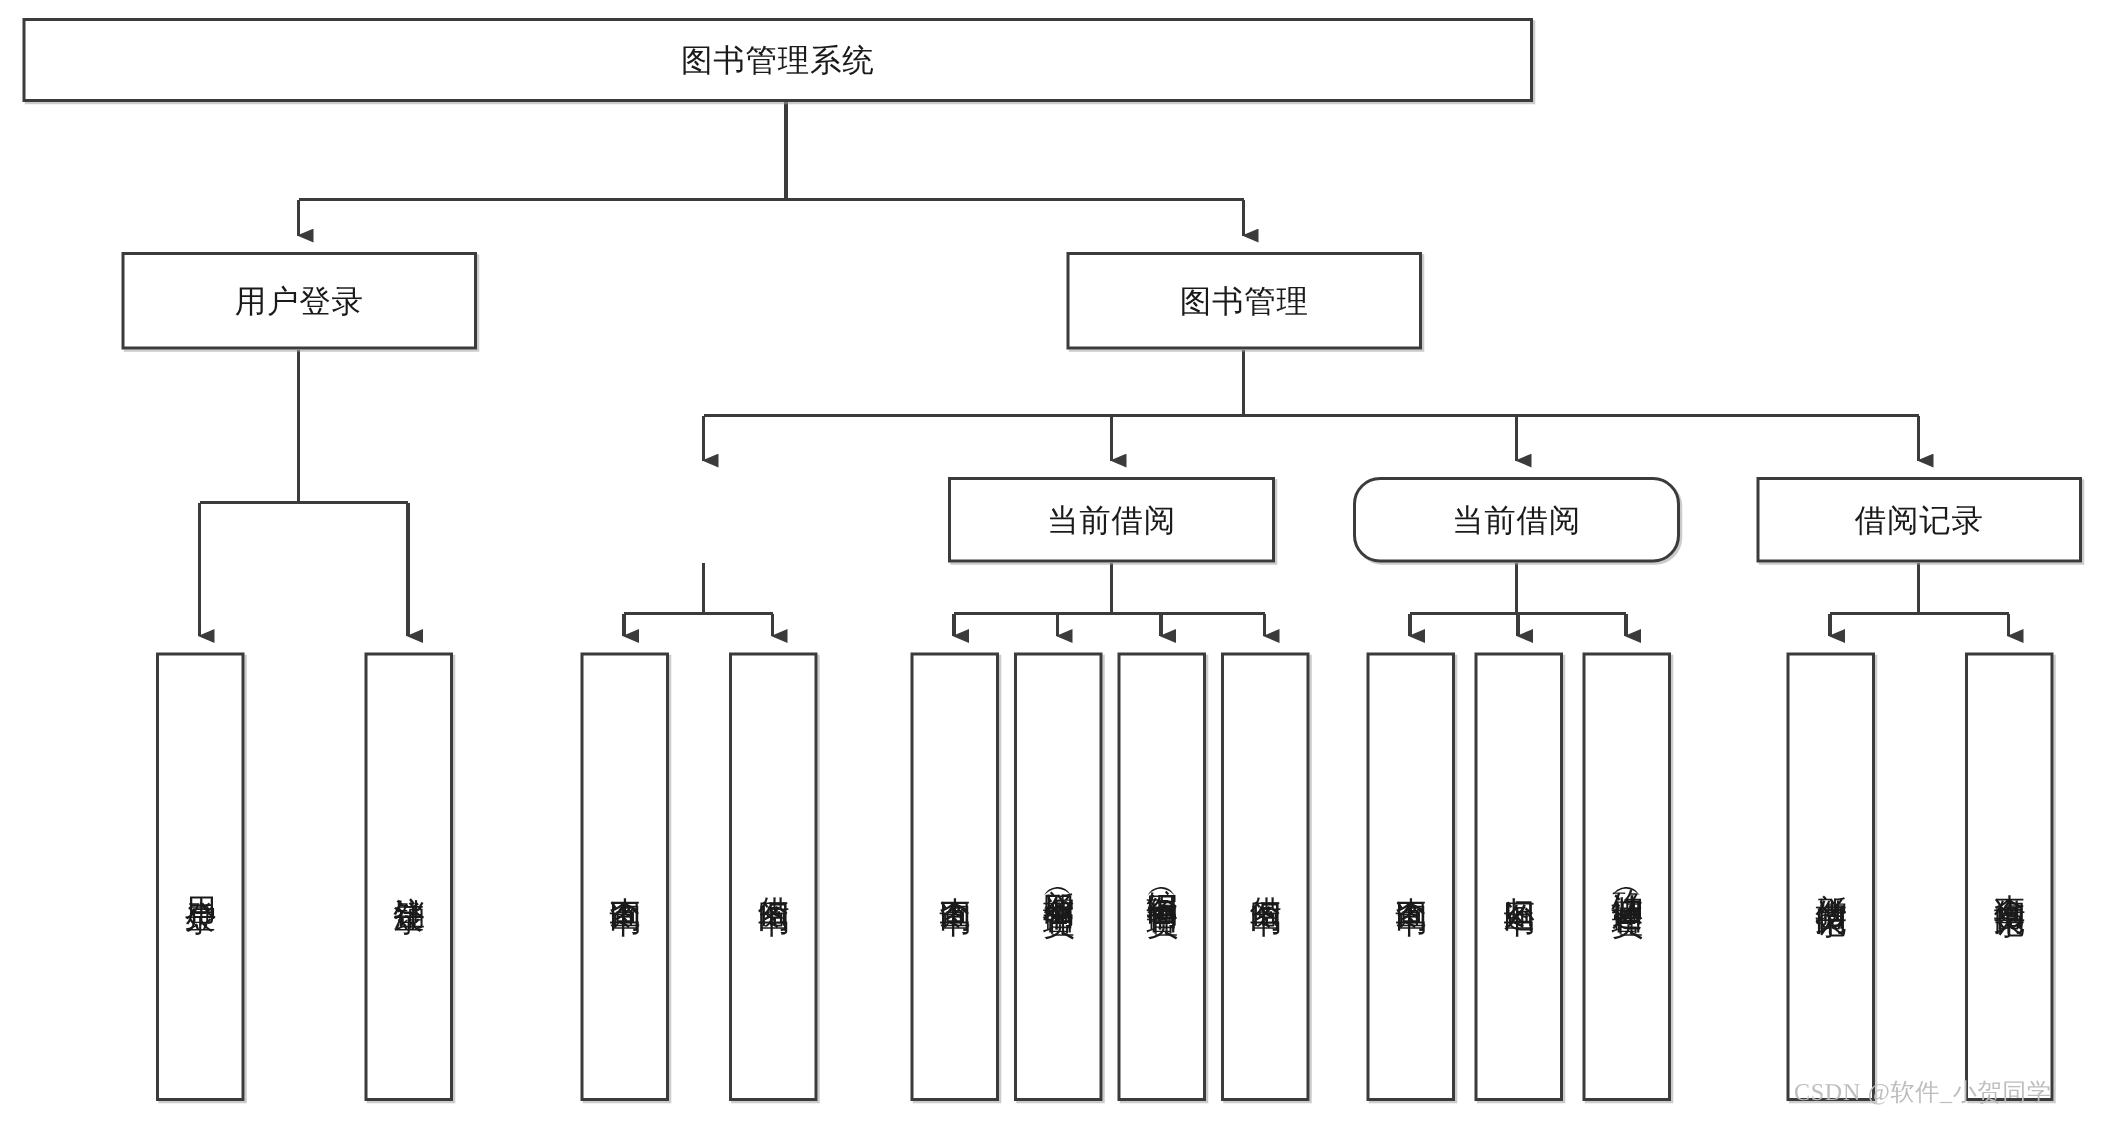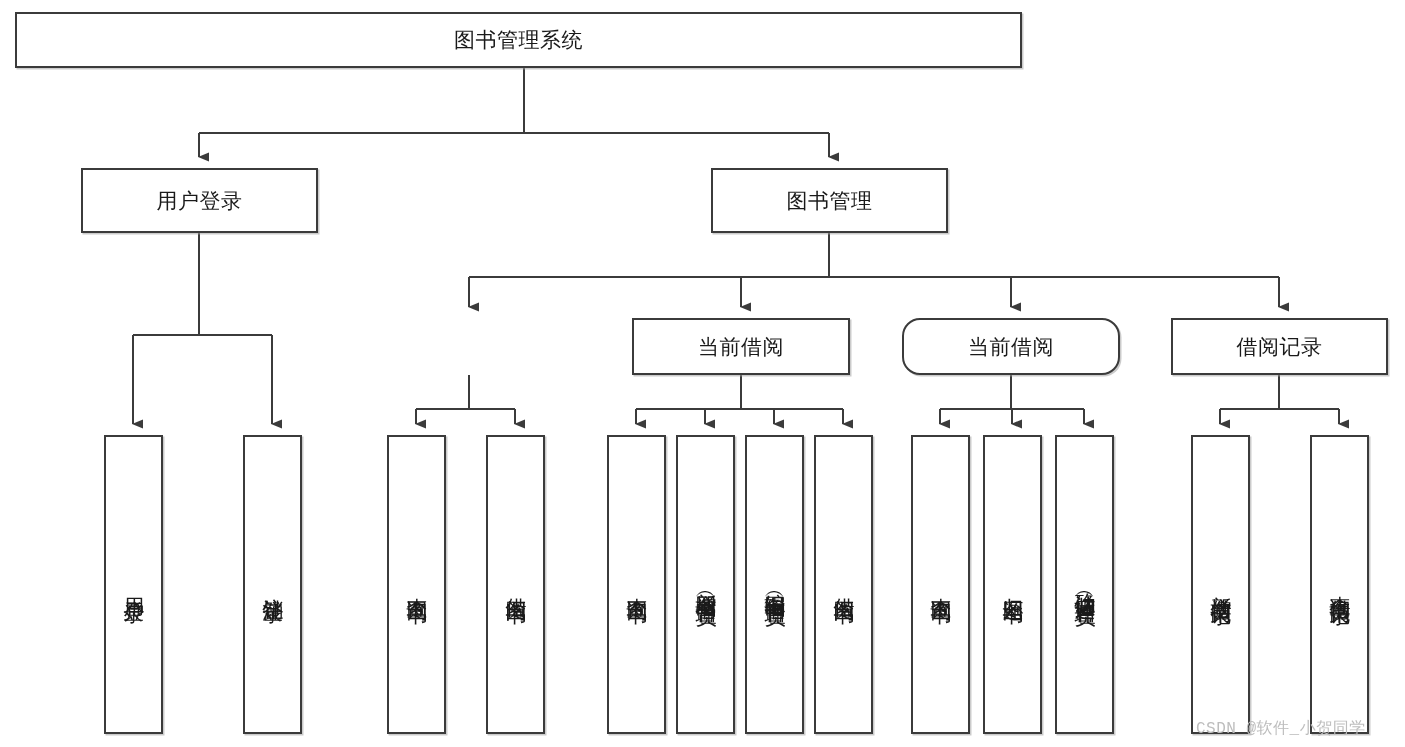--- a/index.html
+++ b/index.html
@@ -54,21 +54,21 @@
   }
   .node-label {
     display: block;
   }
   .watermark {
     position: absolute;
     color: #bdbdbd;
     font-size: 16px;
     letter-spacing: 0.5px;
     white-space: nowrap;
-    font-family: Liberation Mono, monospace;
+    font-family: Liberation Serif, serif;
   }
 </style>
 </head>
 <body>
 
 <div id="diagram-root">
 
   <svg class="diagram-canvas" viewBox="0 0 1405 747" xmlns="http://www.w3.org/2000/svg">
     <defs>
       <marker id="arrowhead" markerWidth="10" markerHeight="11" refX="4.6" refY="10" orient="auto" markerUnits="userSpaceOnUse">

